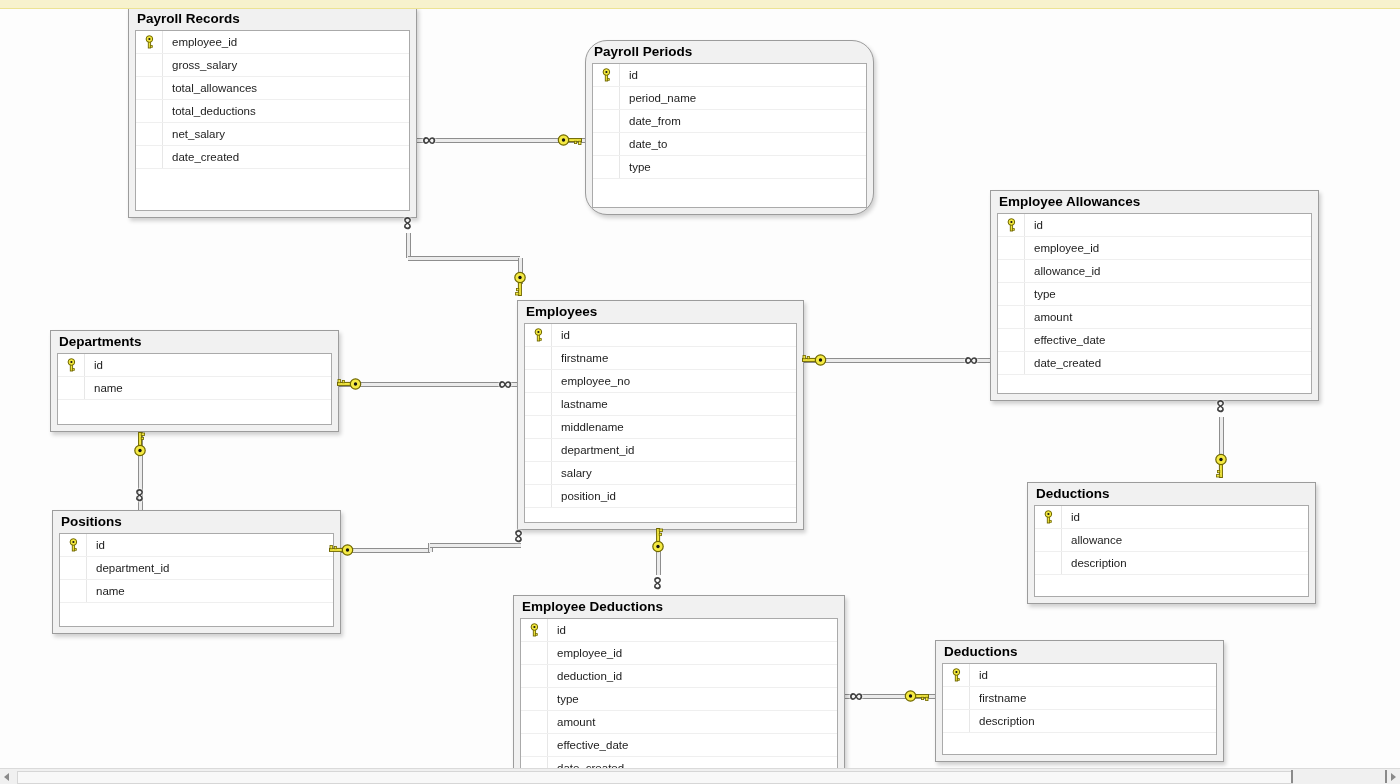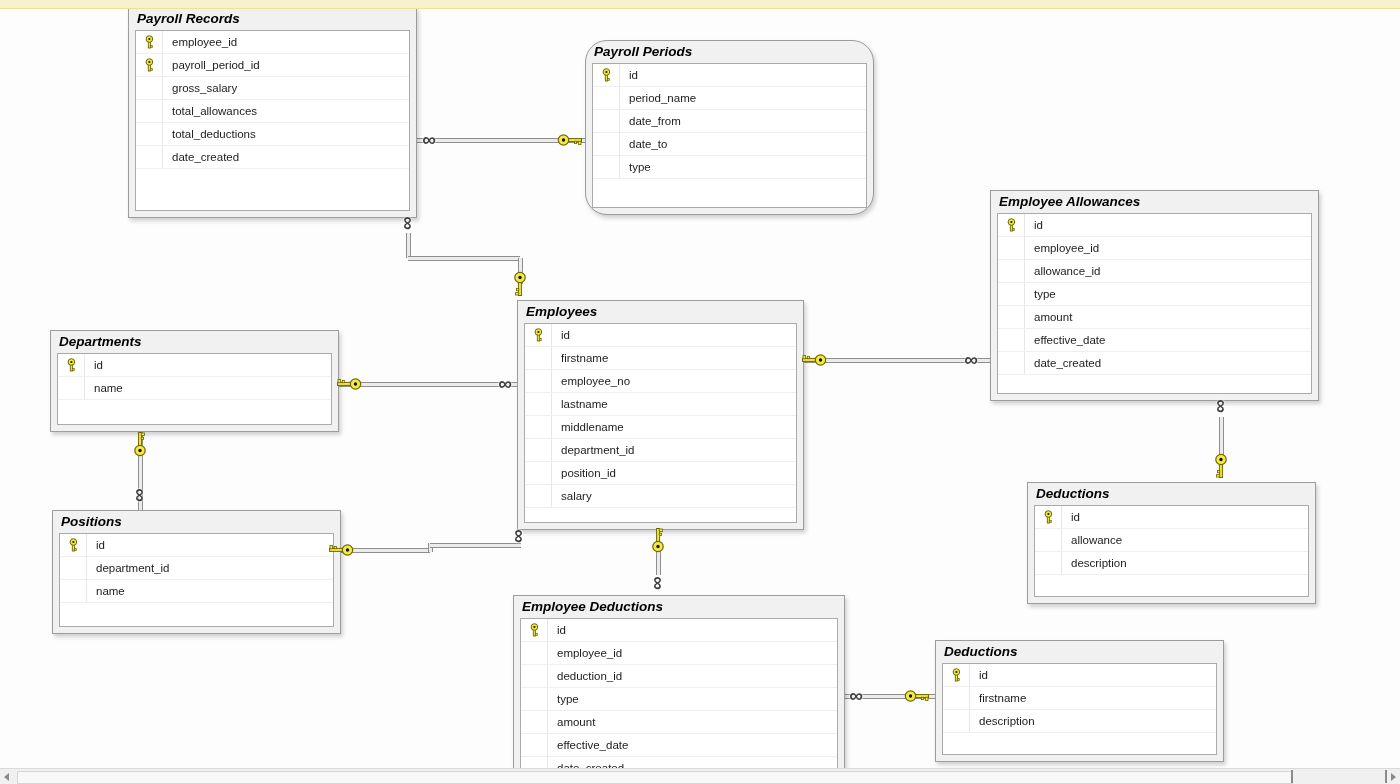--- a/index.html
+++ b/index.html
@@ -5,21 +5,21 @@
   html,body{margin:0;padding:0;background:#e8e8e8;}
   #stage{position:relative;width:1400px;height:784px;overflow:hidden;
          background:#fdfdfd;font-family:"Liberation Sans",sans-serif;}
   
   .topbar{position:absolute;left:0;top:0;width:1400px;height:8px;background:#f7f2cd;
           border-bottom:1px solid #ece394;z-index:40;}
   
   .tbl{position:absolute;background:#f1f1f1;border:1px solid #9c9c9c;
        box-shadow:2px 3px 4px rgba(0,0,0,.18);z-index:10;}
   .tbl-title{height:22px;line-height:22px;padding-left:8px;font-weight:bold;
-             font-size:13.5px;color:#000;white-space:nowrap;overflow:hidden;font-style:italic;}
+             font-size:13.5px;color:#000;white-space:nowrap;overflow:hidden;}
   .tbl-grid{position:absolute;left:6px;right:6px;top:22px;bottom:6px;background:#fff;
             border:1px solid #aaaaaa;overflow:hidden;}
   .tbl-row{height:22px;display:flex;align-items:center;border-bottom:1px solid #efefef;}
   .key-cell{width:26px;flex:0 0 26px;height:100%;border-right:1px solid #e7e7e7;
             display:flex;align-items:center;justify-content:center;}
   .col-name{padding-left:9px;font-size:11.5px;color:#1c1c1c;white-space:nowrap;}
   
   .seg{position:absolute;background:#ececec;z-index:5;}
   .seg.h{height:3px;border-top:1px solid #8e8e8e;border-bottom:1px solid #8e8e8e;}
   .seg.v{width:3px;border-left:1px solid #8e8e8e;border-right:1px solid #8e8e8e;}
@@ -58,41 +58,34 @@
               <svg width="11" height="14" viewBox="0 0 11 14">
                 <rect x="4.3" y="6" width="2.3" height="7" fill="#f2e73d" stroke="#6f6700" stroke-width="0.9"></rect>
                 <rect x="6.3" y="10.6" width="2" height="1.7" fill="#f2e73d" stroke="#6f6700" stroke-width="0.8"></rect>
                 <circle cx="5.4" cy="4" r="3.3" fill="#f2e73d" stroke="#6f6700" stroke-width="1"></circle>
                 <circle cx="5.4" cy="4" r="1.1" fill="#151515"></circle>
               </svg>
             </div>
             <div class="col-name">employee_id</div>
           </div>
           <div class="tbl-row">
-            <div class="key-cell">
-              <svg width="11" height="14" viewBox="0 0 11 14">
-                <rect x="4.3" y="6" width="2.3" height="7" fill="#f2e73d" stroke="#6f6700" stroke-width="0.9"></rect>
-                <rect x="6.3" y="10.6" width="2" height="1.7" fill="#f2e73d" stroke="#6f6700" stroke-width="0.8"></rect>
-                <circle cx="5.4" cy="4" r="3.3" fill="#f2e73d" stroke="#6f6700" stroke-width="1"></circle>
-                <circle cx="5.4" cy="4" r="1.1" fill="#151515"></circle>
-              </svg>
-            </div>
-            <div class="col-name">payroll_period_id</div>
-          </div>
-          <div class="tbl-row">
             <div class="key-cell"></div>
             <div class="col-name">gross_salary</div>
           </div>
           <div class="tbl-row">
             <div class="key-cell"></div>
             <div class="col-name">total_allowances</div>
           </div>
           <div class="tbl-row">
             <div class="key-cell"></div>
             <div class="col-name">total_deductions</div>
+          </div>
+          <div class="tbl-row">
+            <div class="key-cell"></div>
+            <div class="col-name">net_salary</div>
           </div>
           <div class="tbl-row">
             <div class="key-cell"></div>
             <div class="col-name">date_created</div>
           </div>
         </div>
       </div>
       <div class="tbl" style="left: 585px; top: 40px; width: 287px; height: 173px; border-radius: 22px;">
         <div class="tbl-title">Payroll Periods</div>
         <div class="tbl-grid">
@@ -214,25 +207,25 @@
           <div class="tbl-row">
             <div class="key-cell"></div>
             <div class="col-name">middlename</div>
           </div>
           <div class="tbl-row">
             <div class="key-cell"></div>
             <div class="col-name">department_id</div>
           </div>
           <div class="tbl-row">
             <div class="key-cell"></div>
+            <div class="col-name">salary</div>
+          </div>
+          <div class="tbl-row">
+            <div class="key-cell"></div>
             <div class="col-name">position_id</div>
-          </div>
-          <div class="tbl-row">
-            <div class="key-cell"></div>
-            <div class="col-name">salary</div>
           </div>
         </div>
       </div>
       <div class="tbl" style="left: 52px; top: 510px; width: 287px; height: 122px;">
         <div class="tbl-title">Positions</div>
         <div class="tbl-grid">
           <div class="tbl-row">
             <div class="key-cell">
               <svg width="11" height="14" viewBox="0 0 11 14">
                 <rect x="4.3" y="6" width="2.3" height="7" fill="#f2e73d" stroke="#6f6700" stroke-width="0.9"></rect>

